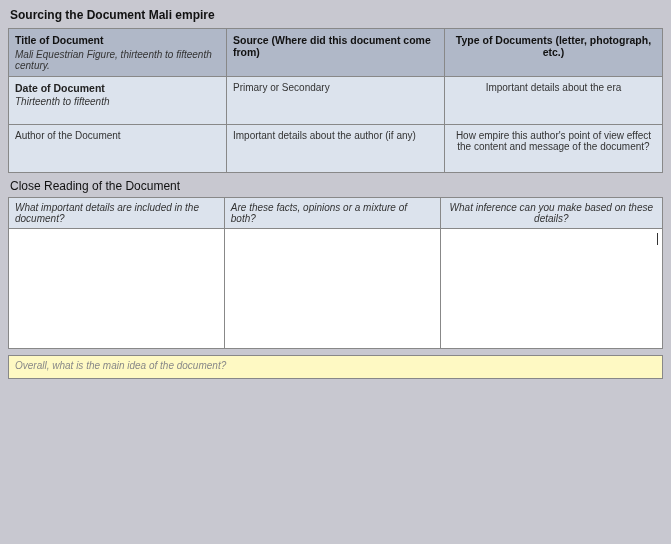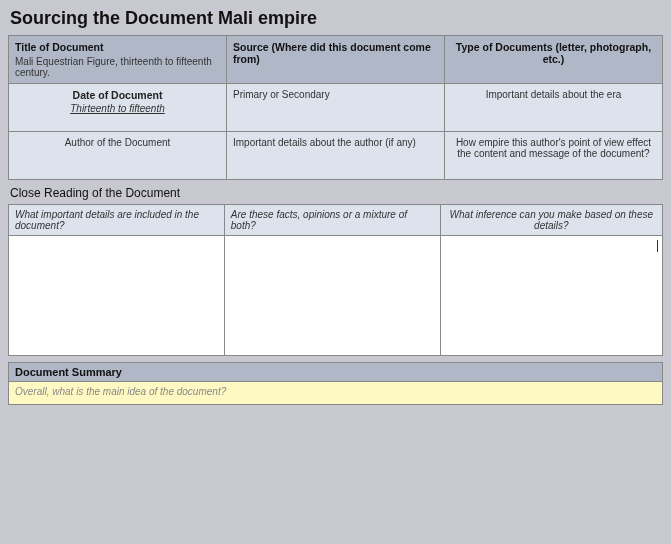--- a/index.html
+++ b/index.html
@@ -12,21 +12,21 @@
       width: 671px;
       height: 544px;
       background-color: #c8c8d0;
       font-family: Arial, sans-serif;
       font-size: 11px;
       padding: 8px;
       overflow: hidden;
     }
 
     .page-title {
-      font-size: 18px;
+      font-size: 12px;
       font-weight: bold;
       color: #111;
       margin-bottom: 6px;
       padding-left: 2px;
     }
 
     .sourcing-table {
       width: 100%;
       border-collapse: collapse;
       background: #fff;
@@ -47,21 +47,20 @@
       font-weight: bold;
       color: #111;
       font-size: 10.5px;
       width: 33.33%;
     }
 
     .sourcing-table .data-cell {
       background: #dce3ed;
       min-height: 40px;
       height: 48px;
-      text-align: center;
     }
 
     .sourcing-table .italic-cell {
       font-size: 10px;
       color: #333;
       background: #dce3ed;
     }
 
     .section-title {
       font-size: 12px;
@@ -145,34 +144,34 @@
 <body>
 
 <div class="page-title">Sourcing the Document  Mali empire</div>
 
 <table class="sourcing-table">
 
   <tbody>
       <tr>
     <td class="header-cell col1">
       <div>Title of Document</div>
-      <div style="font-weight:normal; font-size:10px; margin-top:3px; color:#333;">Mali Equestrian Figure, thirteenth to fifteenth century.</div>
+      <div style="font-weight:normal; font-style:italic; font-size:10px; margin-top:3px; color:#333;">Mali Equestrian Figure, thirteenth to fifteenth century.</div>
     </td>
     <td class="header-cell col2">
       <div>Source (Where did this document come from)</div>
     </td>
     <td class="header-cell col3">
       <div>Type of Documents (letter, photograph, etc.)</div>
     </td>
   </tr>
 
   <tr>
     <td class="data-cell col1">
       <div style="font-weight:bold; font-style:normal; font-size:10.5px; color:#222;">Date of Document</div>
-      <div style="font-style:italic; font-size:10px; color:#333; margin-top:2px;text-decoration:underline;">Thirteenth to fifteenth</div>
+      <div style="font-style:italic; font-size:10px; color:#333; margin-top:2px;">Thirteenth to fifteenth</div>
     </td>
     <td class="italic-cell col2">
       <div>Primary or Secondary</div>
     </td>
     <td class="italic-cell col3">
       <div>Important details about the era</div>
     </td>
   </tr>
 
   <tr>
@@ -208,17 +207,16 @@
     <td class="col1"></td>
     <td class="col2"></td>
     <td class="col3">
       <div class="cursor-line"></div>
     </td>
   </tr>
 </tbody>
   </table>
 
 <div class="doc-summary-section">
-  <span class="summary-label">Document Summary</span>
   <div class="summary-input">
     <span>Overall, what is the main idea of the document?</span>
   </div>
 </div>
 
 </body></html>

